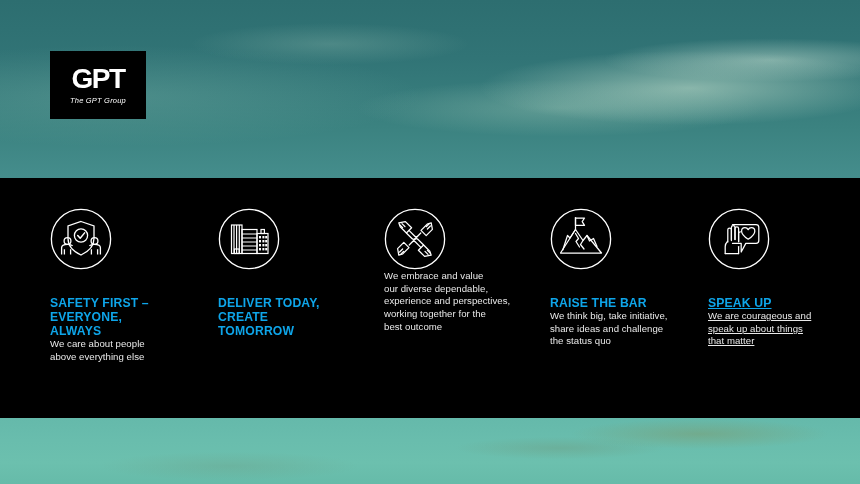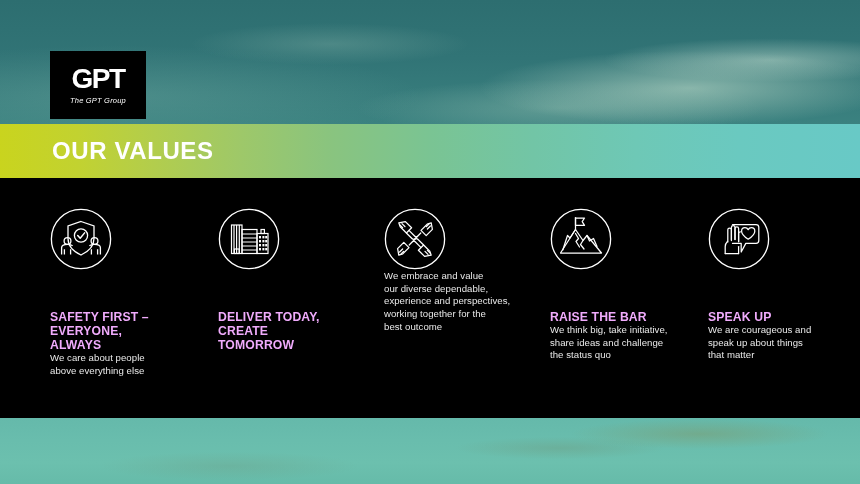--- a/index.html
+++ b/index.html
@@ -87,49 +87,46 @@
   .card.c4{width:157px;padding-left:52px;}
   .card.c5{width:205px;padding-left:53px;}
 
   .icon-wrap{
     width:62px;height:62px;margin-top:30px;margin-bottom:0;
     position:relative;
   }
   .icon-wrap svg{display:block;}
 
   .card-title{
-    color:#f0abfc;font-size:12.2px;font-weight:bold;line-height:1.16;
-    margin-top:40px;letter-spacing:.15px;white-space:pre-line;
+    color:#0ea5e9;font-size:12.2px;font-weight:bold;line-height:1.16;
+    margin-top:26px;letter-spacing:.15px;white-space:pre-line;
   }
   .card-body{
     color:#e9e9e9;font-size:9.6px;line-height:1.32;
     letter-spacing:.05px;white-space:pre-line;
   }
   .c1 .card-title,.c1 .card-body{width:122px;}
   .c2 .card-title,.c2 .card-body{width:125px;}
   .c3 .card-title,.c3 .card-body{width:132px;}
   .c4 .card-title,.c4 .card-body{width:120px;}
-  .c5 .card-title,.c5 .card-body{width:125px;}
+  .c5 .card-title,.c5 .card-body{width:125px;text-decoration:underline;}
 </style>
 </head>
 <body>
 
 <div class="slide">
 
   <div class="sky"></div>
   <div class="sky-bottom"></div>
 
   <div class="logo-box">
     <div class="logo-mark">GPT</div>
     <div class="logo-sub">The GPT Group</div>
   </div>
 
-  <div class="banner">
-    <div class="banner-title">OUR VALUES</div>
-  </div>
 
   <div class="panel">
     <div class="cards">
 
       <div class="card c1">
         <div class="icon-wrap">
           <svg width="62" height="62" viewBox="0 0 62 62" fill="none" stroke="#fff" stroke-width="1.3">
             <circle cx="31" cy="31" r="29.6" stroke-width="1.3"></circle>
             <path d="M31 13.5 L44 18 V30.5 C44 38.5 37.5 44 31 47 C24.5 44 18 38.5 18 30.5 V18 Z"></path>
             <circle cx="31" cy="27.5" r="6.6"></circle>

